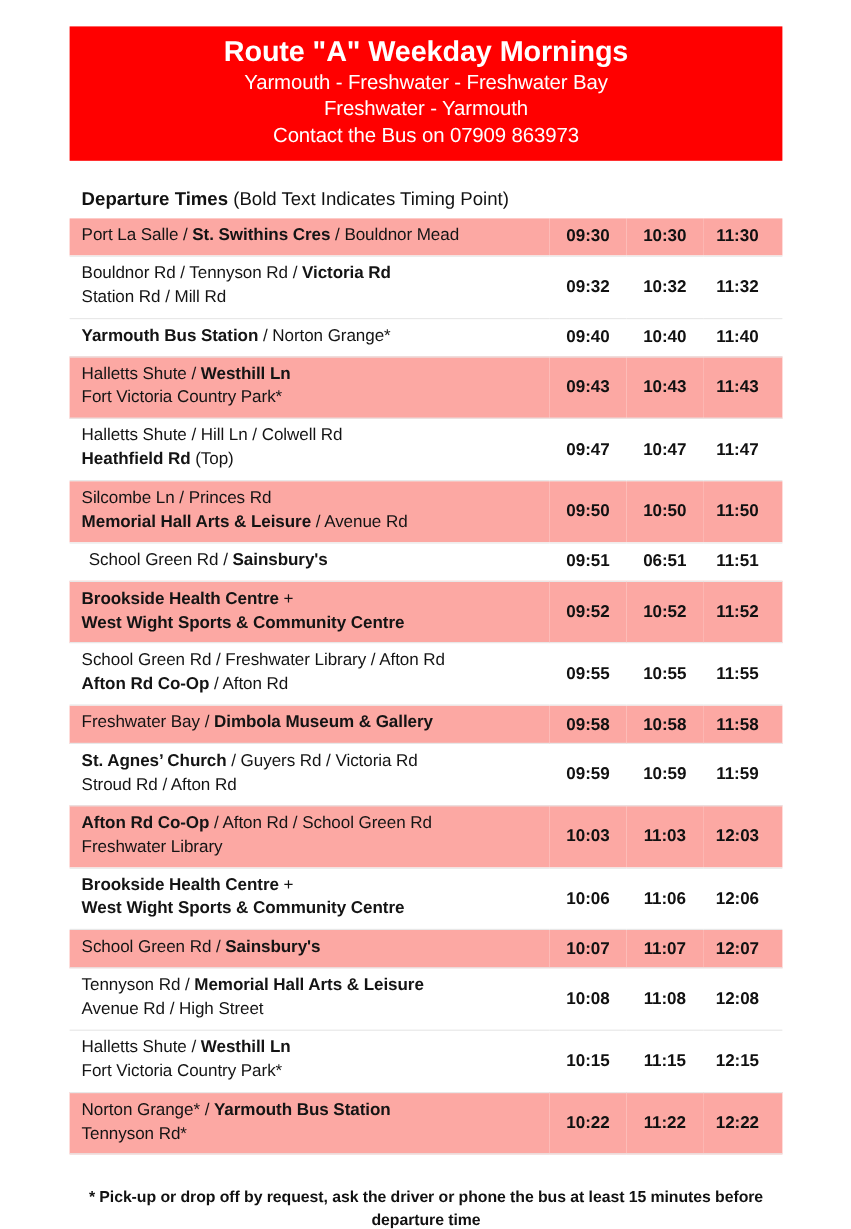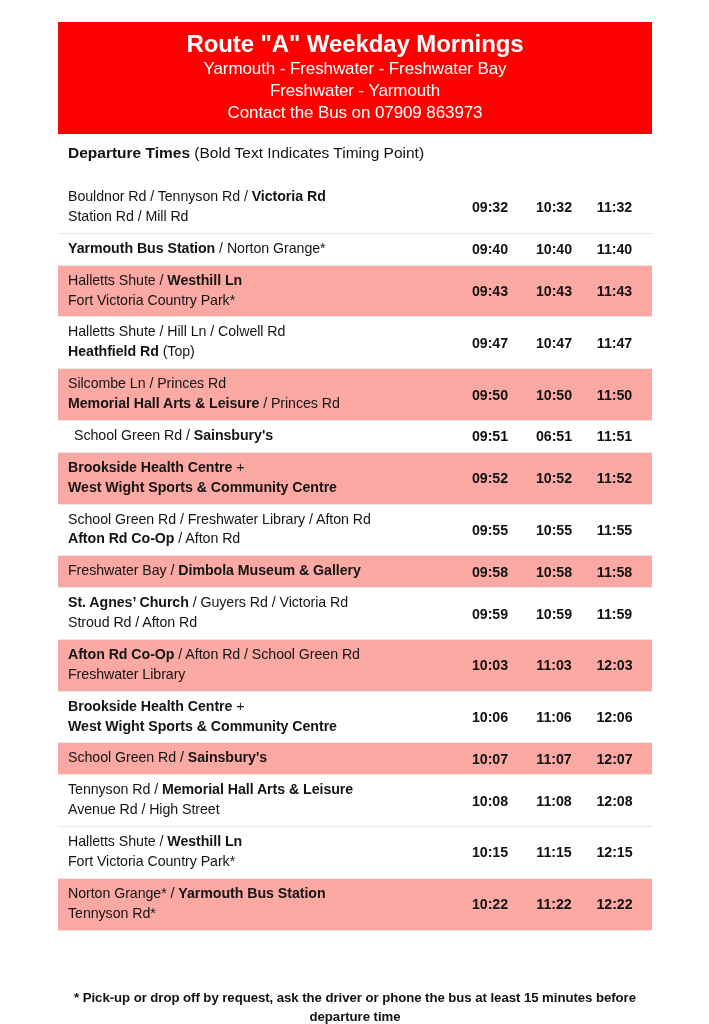--- a/index.html
+++ b/index.html
@@ -41,21 +41,21 @@
   .banner-note {
     font-size: 16.5px;
     font-weight: normal;
     line-height: 1.32;
     letter-spacing: -0.1px;
   }
 
   
   .dep-head {
     position: absolute;
-    left: 58px; top: 144px;
+    left: 58px; top: 158px;
     width: 594px;
     padding: 0 0 0 10px;
     font-size: 15.5px;
     color: #111111;
     white-space: nowrap;
   }
   .dep-head b { font-weight: bold; }
   .dep-head span.light { font-weight: normal; }
 
   
@@ -119,20 +119,28 @@
     <div class="banner-line">Freshwater - Yarmouth</div>
     <div class="banner-line">Contact the Bus on 07909 863973</div>
   </div>
 
   <div class="dep-head">
     <b>Departure Times</b><span class="light"> (Bold Text Indicates Timing Point)</span>
   </div>
 
   <table class="timetable">
     <tbody id="tbody">
+        <tr class="pink">
+          <td class="stops">
+            <div><span>Port La Salle / </span><b>St. Swithins Cres</b><span> / Bouldnor Mead</span></div>
+          </td>
+          <td class="t t1">09:30</td>
+          <td class="t t2">10:30</td>
+          <td class="t t3">11:30</td>
+        </tr>
         <tr class="white">
           <td class="stops">
             <div><span>Bouldnor Rd / Tennyson Rd / </span><b>Victoria Rd</b></div>
             <div><span>Station Rd / Mill Rd</span></div>
           </td>
           <td class="t t1">09:32</td>
           <td class="t t2">10:32</td>
           <td class="t t3">11:32</td>
         </tr>
         <tr class="white">
@@ -157,21 +165,21 @@
             <div><span>Halletts Shute / Hill Ln / Colwell Rd</span></div>
             <div><b>Heathfield Rd</b><span> (Top)</span></div>
           </td>
           <td class="t t1">09:47</td>
           <td class="t t2">10:47</td>
           <td class="t t3">11:47</td>
         </tr>
         <tr class="pink">
           <td class="stops">
             <div><span>Silcombe Ln / Princes Rd</span></div>
-            <div><b>Memorial Hall Arts &amp; Leisure</b><span> / Princes Rd</span></div>
+            <div><b>Memorial Hall Arts &amp; Leisure</b><span> / Avenue Rd</span></div>
           </td>
           <td class="t t1">09:50</td>
           <td class="t t2">10:50</td>
           <td class="t t3">11:50</td>
         </tr>
         <tr class="white">
           <td class="stops indent">
             <div><span>School Green Rd / </span><b>Sainsbury's</b></div>
           </td>
           <td class="t t1">09:51</td>

